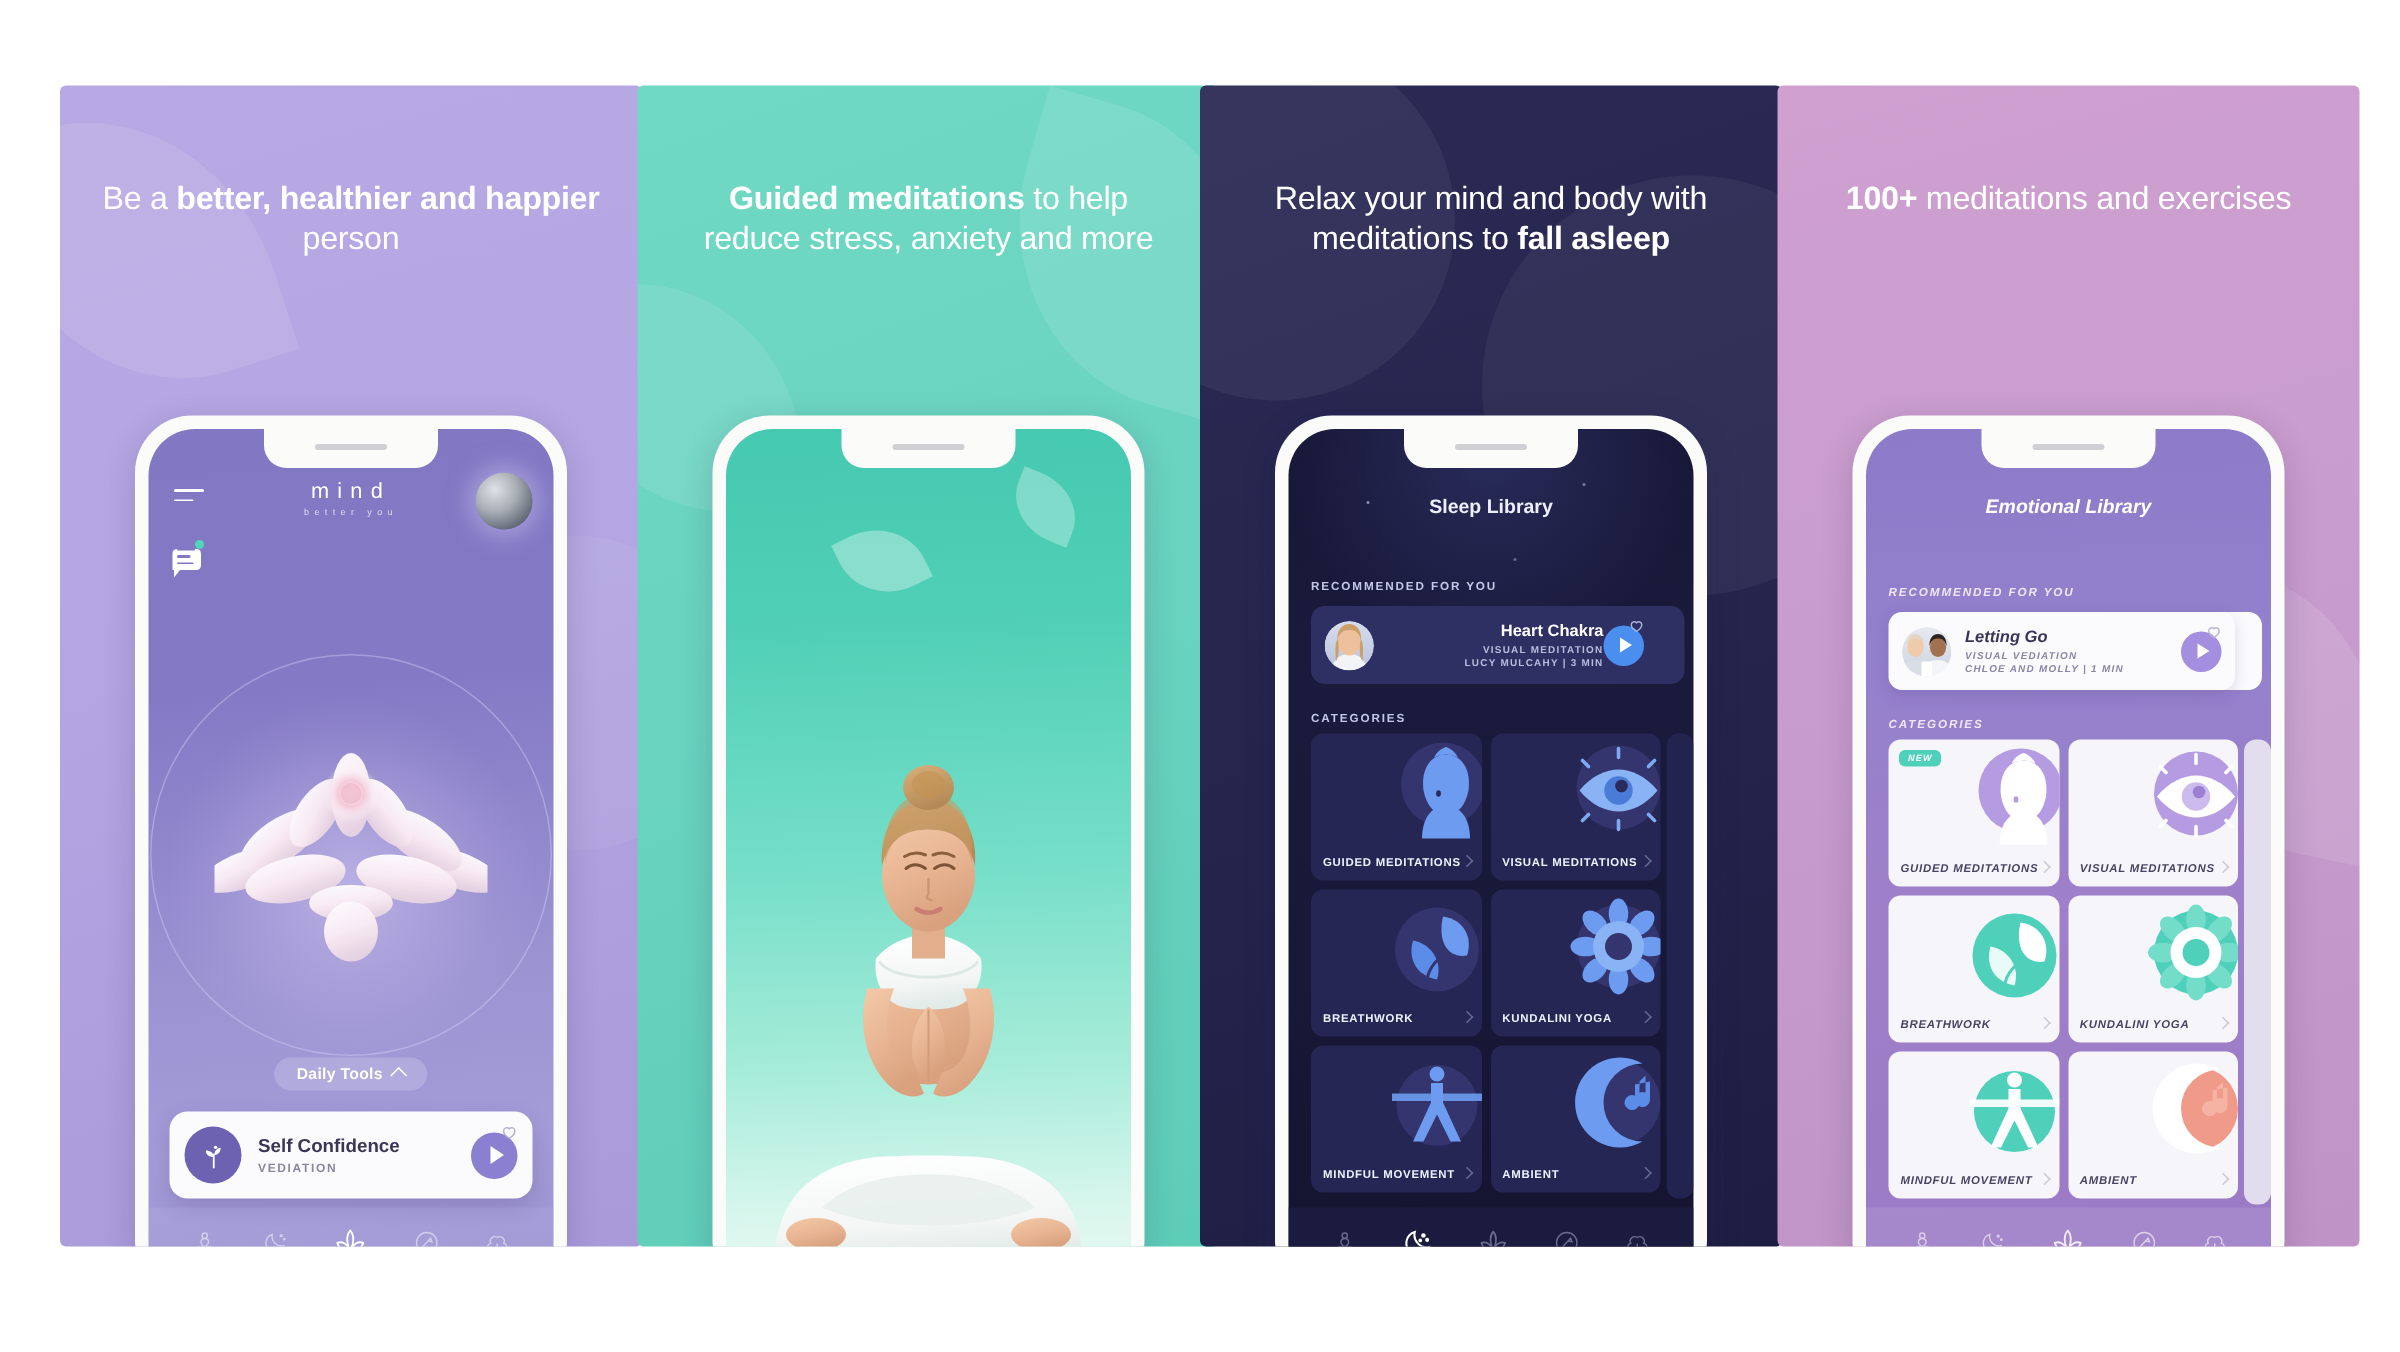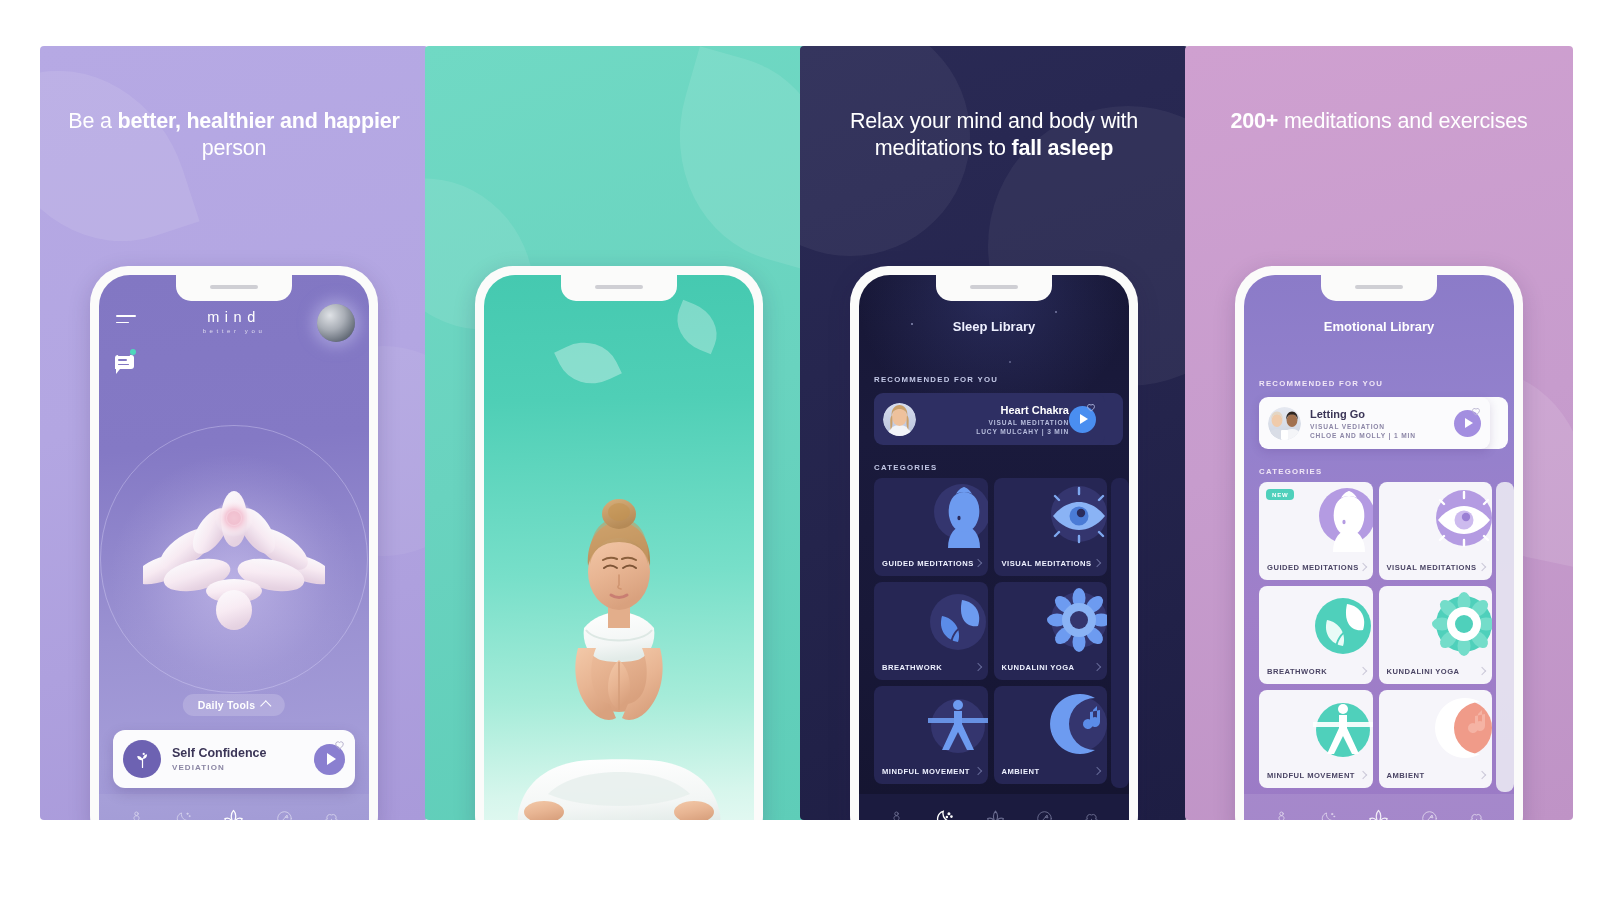--- a/index.html
+++ b/index.html
@@ -7,21 +7,21 @@
   body{
     width:1600px;height:901px;
     background:#ffffff;
     font-family:"Liberation Sans", sans-serif;
     overflow:hidden;
   }
   .stage{position:relative;width:1600px;height:901px;background:#fff;}
 
   
   .panel{
-    position:absolute;top:46px;width:388px;height:774px;
+    position:absolute;top:57px;width:388px;height:774px;
     border-radius:4px;overflow:hidden;
   }
   #panel-1{left:40px;background:linear-gradient(165deg,#b6a9e4 0%,#b3a6e2 45%,#a99ada 100%);}
   #panel-2{left:425px;background:linear-gradient(160deg,#70d9c4 0%,#69d3bf 50%,#5ecdb8 100%);}
   #panel-3{left:800px;background:linear-gradient(160deg,#2a2a55 0%,#24244c 55%,#1e1e44 100%);}
   #panel-4{left:1185px;background:linear-gradient(165deg,#cfa0d0 0%,#c79ccd 50%,#bf93c6 100%);}
 
   .blob{position:absolute;opacity:.10;background:#ffffff;pointer-events:none;}
   .blob.leaf{border-radius:0 72% 0 72%;}
   .blob.round{border-radius:50%;}
@@ -289,20 +289,23 @@
           </span>
         </div>
       </div>
     </div>
   </div>
 
   <div class="panel" id="panel-2">
     <div class="blob leaf" style="right:-28px;top:20px;width:170px;height:186px;transform:rotate(16deg);"></div>
     <div class="blob leaf" style="left:-46px;top:128px;width:150px;height:160px;transform:rotate(-8deg);opacity:.09;"></div>
 
+    <div class="headline">
+      <b>Guided meditations</b><span> to help reduce stress, anxiety and more</span>
+    </div>
 
     <div class="phone">
       <div class="screen" id="screen-2">
         <div class="notch">
             <div class="speaker"></div>
           </div>
         <div class="leafy" style="left:78px;top:64px;width:52px;height:48px;transform:rotate(-26deg);opacity:.62;"></div>
         <div class="leafy" style="left:190px;top:32px;width:46px;height:40px;transform:rotate(22deg);opacity:.55;"></div>
 
         <div class="yogi">
@@ -553,25 +556,25 @@
           </span>
         </div>
       </div>
     </div>
   </div>
 
   <div class="panel" id="panel-4">
     <div class="blob leaf" style="right:-20px;top:330px;width:160px;height:176px;transform:rotate(12deg);opacity:.11;"></div>
 
     <div class="headline">
-      <b>200+</b><span> meditations and exercises</span>
+      <b>100+</b><span> meditations and exercises</span>
     </div>
 
     <div class="phone">
-      <div class="screen" style="background:linear-gradient(178deg,#8b7bc8 0%,#9381cd 26%,#a07fc9 58%,#9a7ac5 100%);">
+      <div class="screen" style="background:linear-gradient(178deg,#8b7bc8 0%,#9381cd 26%,#a07fc9 58%,#9a7ac5 100%);font-style:italic;">
         <div class="notch">
             <div class="speaker"></div>
           </div>
 
         <div class="lib-title" style="color:#ffffff;">Emotional Library</div>
 
         <div class="sec-label" style="top:104px;color:#f0e6f6;">RECOMMENDED FOR YOU</div>
 
         <div class="rec-peek" style="right:6px;top:122px;background:#fbfbfd;"></div>
         <div class="rec-card" style="right:24px;top:122px;background:#fbfbfd;box-shadow:0 3px 10px rgba(70,40,110,.16);">

